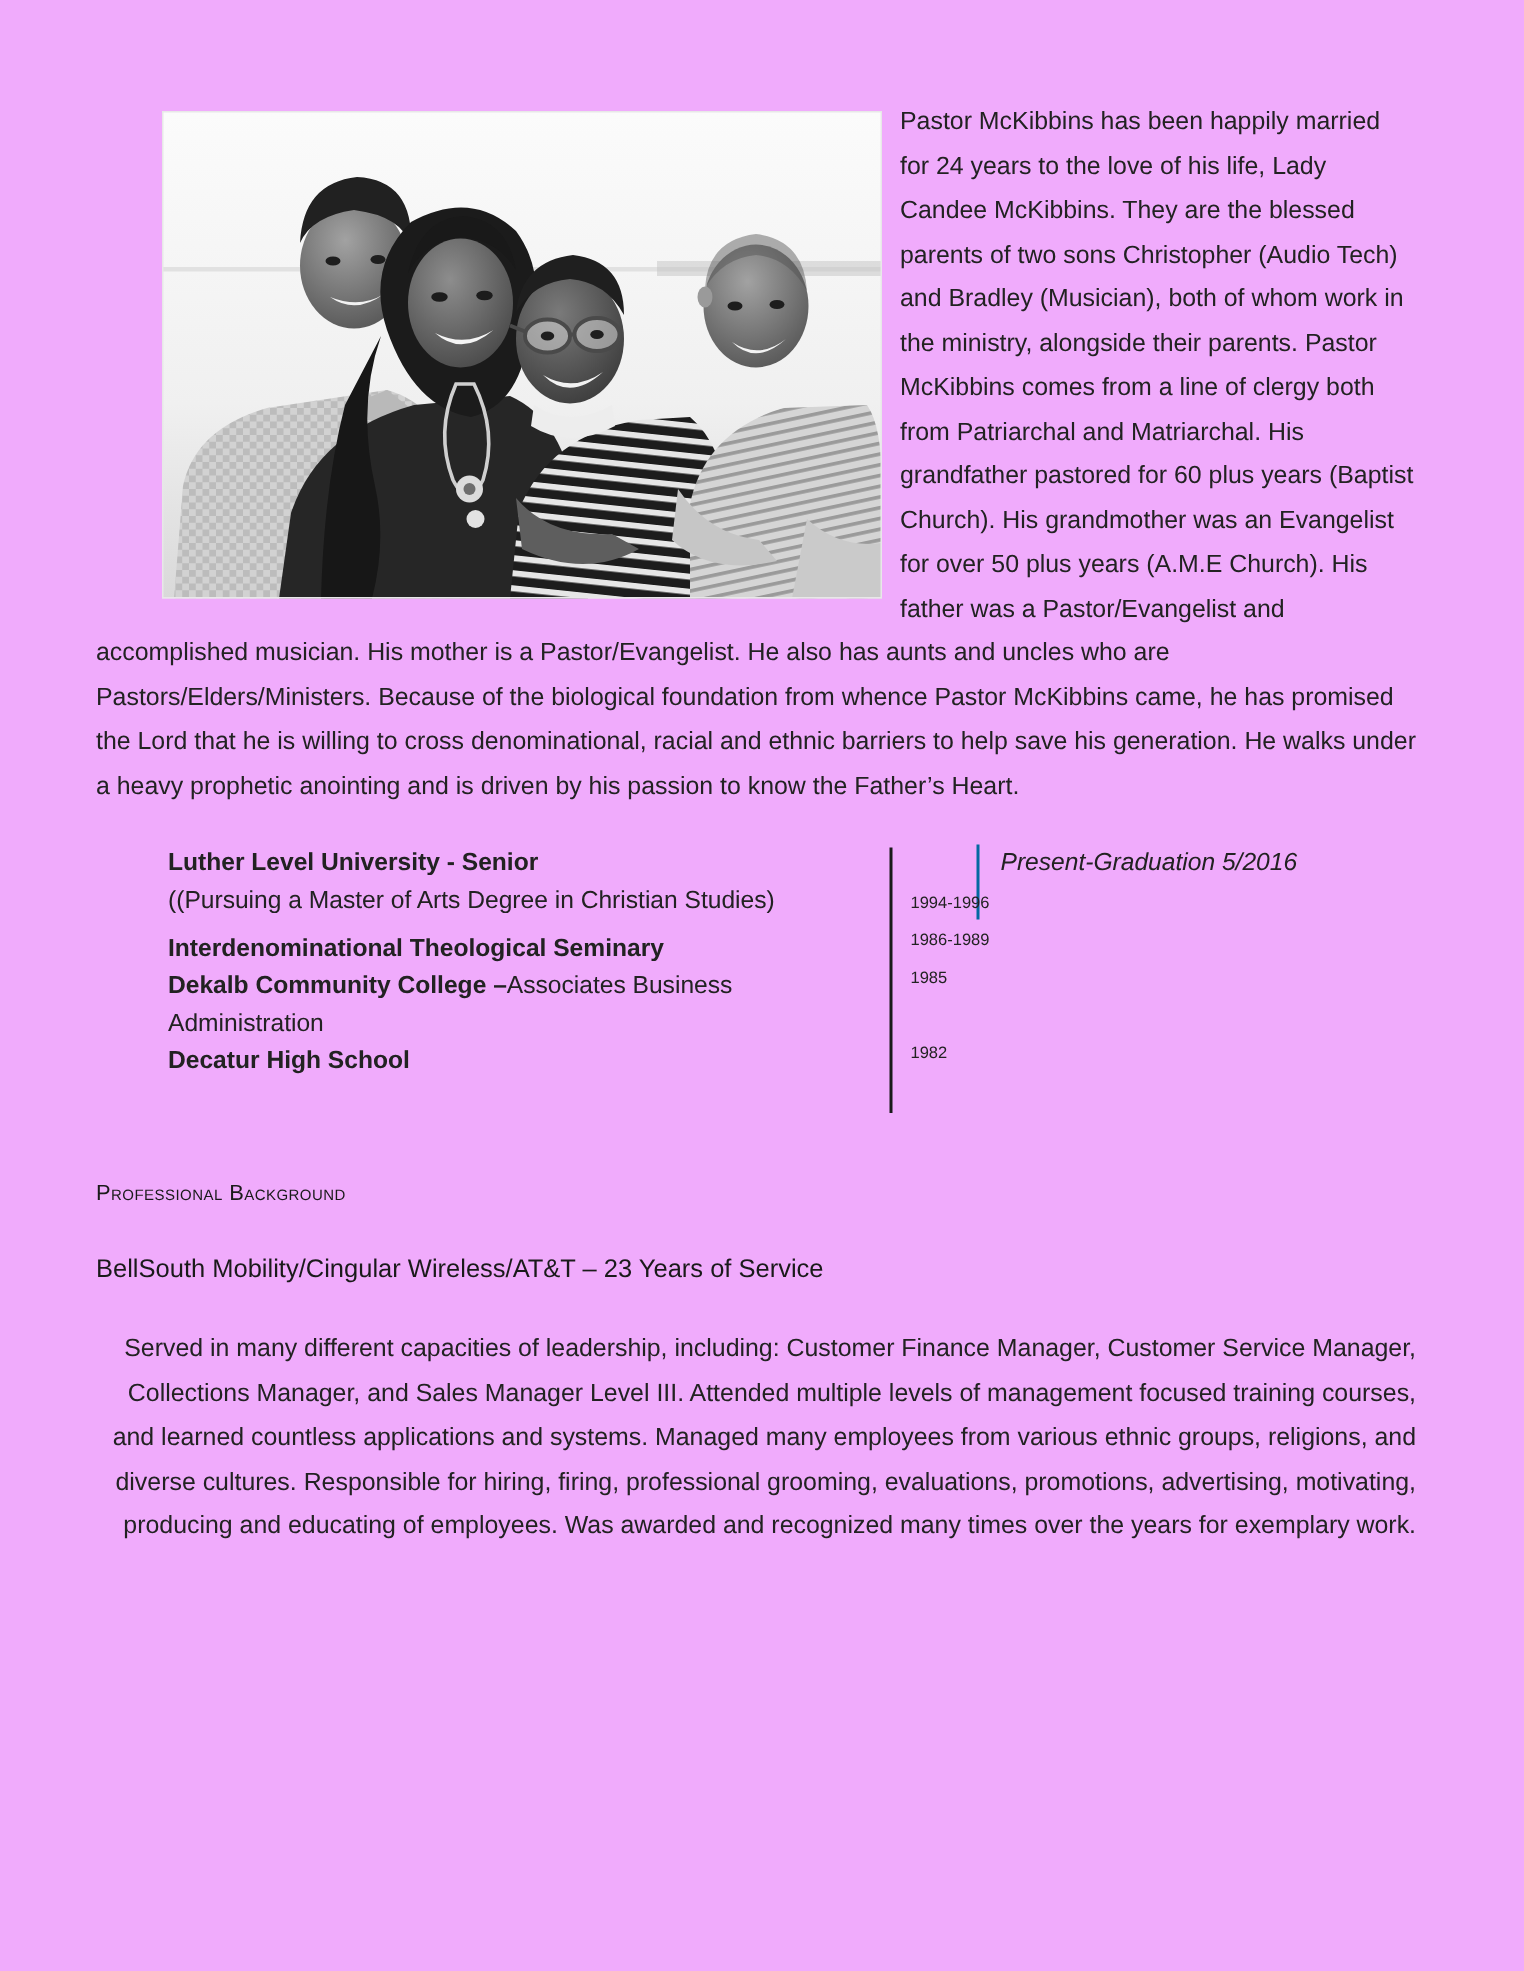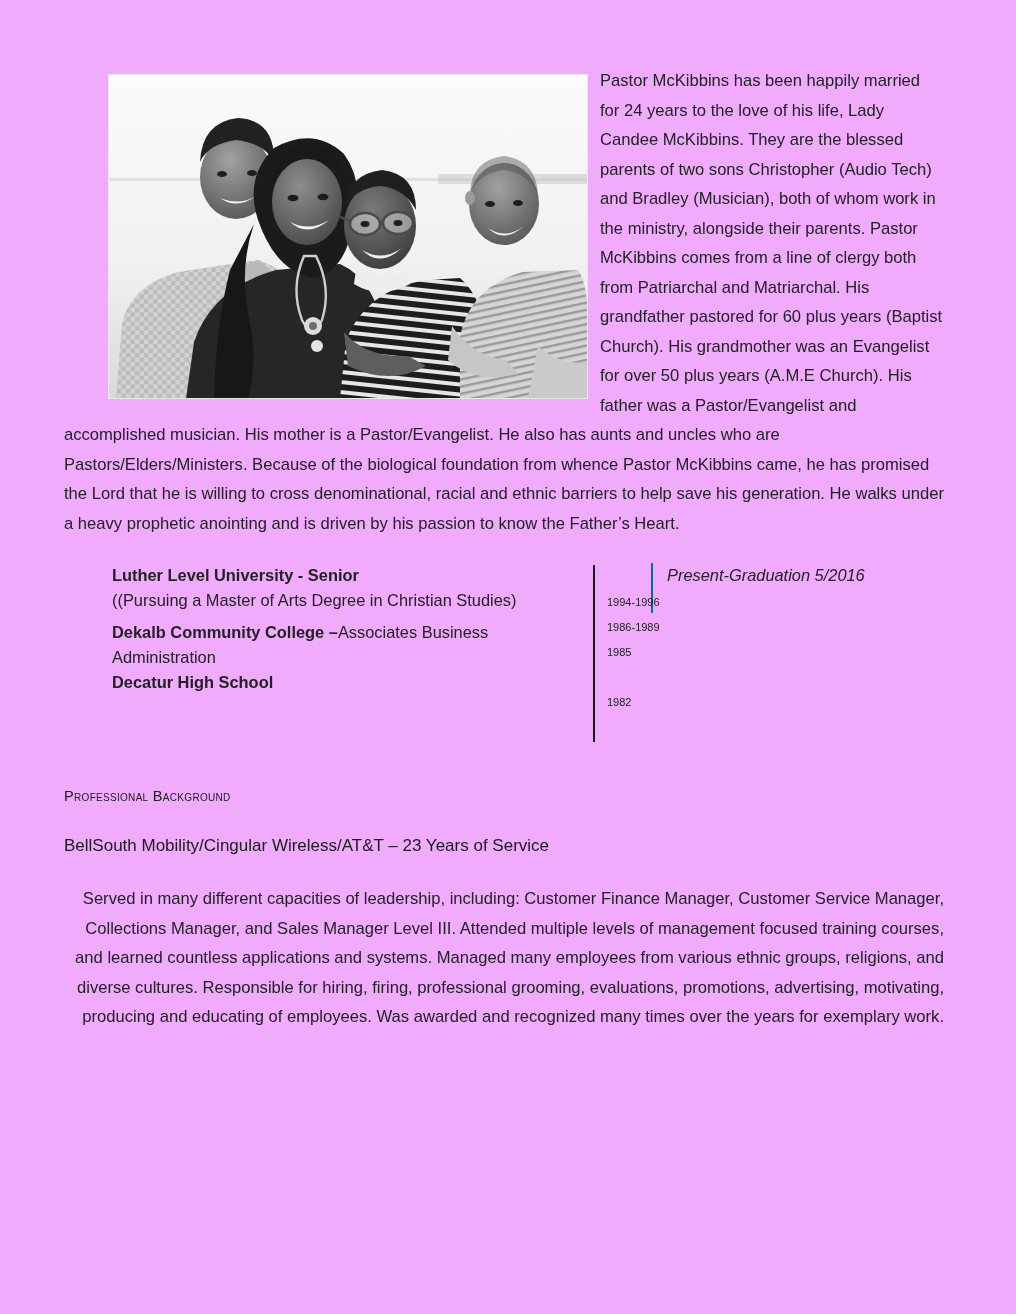--- a/index.html
+++ b/index.html
@@ -216,20 +216,23 @@
         </td>
         <td class="edu-right">
           <div>Present-Graduation 5/2016</div>
         </td>
       </tr>
     </tbody>
   </table>
 
   <div style="position:absolute; left:112px; top:620px; width:480px; font-size:16.4px; line-height:25px; color:#222;">
     <div>
+      <span class="edu-strong">Interdenominational Theological Seminary</span>
+    </div>
+    <div>
       <span class="edu-strong">Dekalb Community College</span><span class="edu-strong"> –</span><span>Associates Business Administration</span>
     </div>
     <div>
       <span class="edu-strong">Decatur High School</span>
     </div>
   </div>
 
   <div style="position:absolute; left:607px; top:590px; width:300px; font-size:11px; line-height:25px; color:#222;">
     <div>1994-1996</div>
     <div>1986-1989</div>

